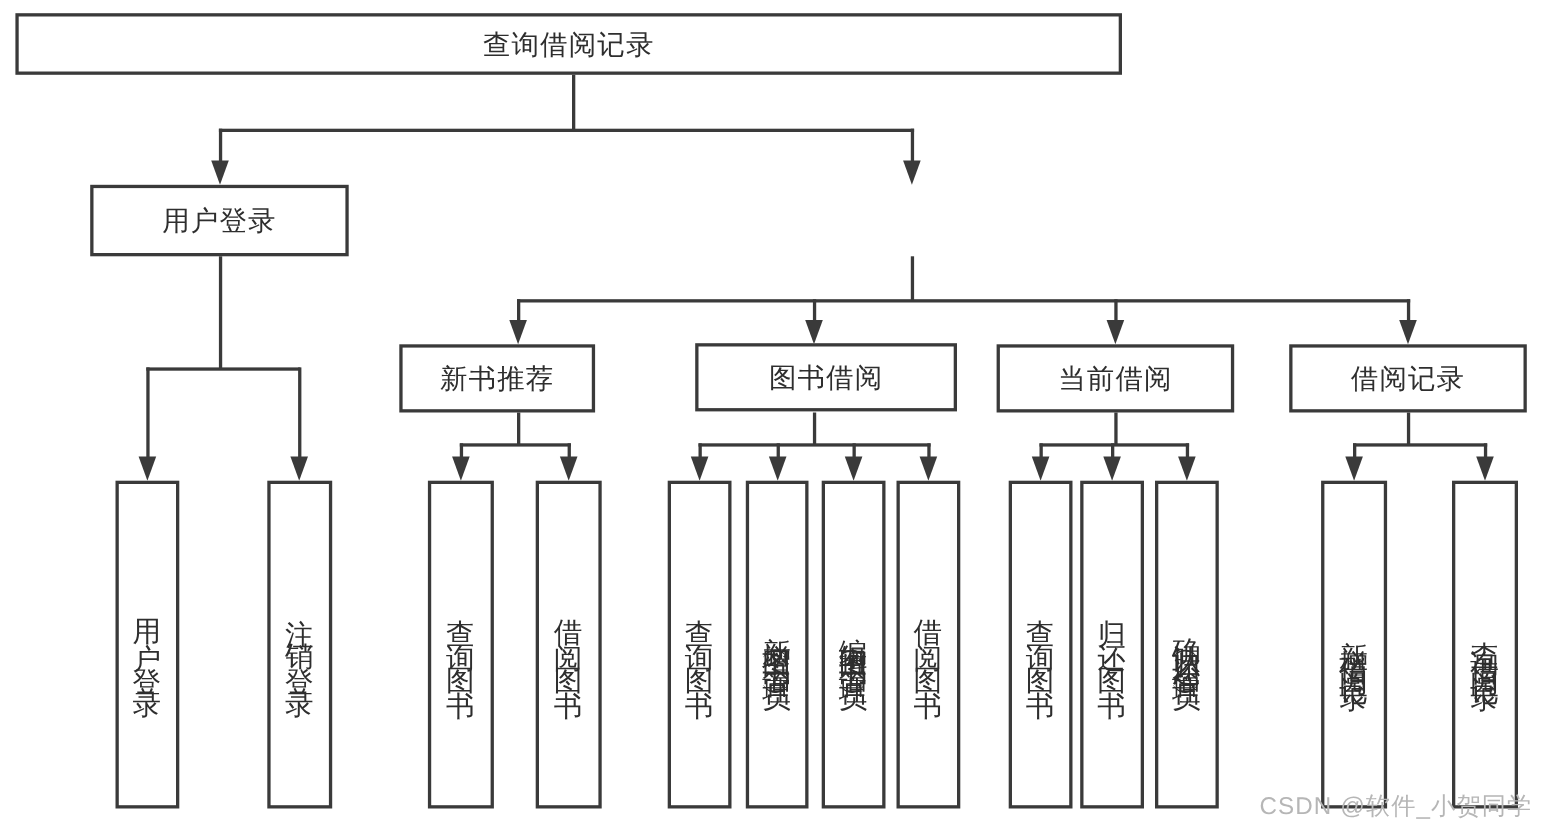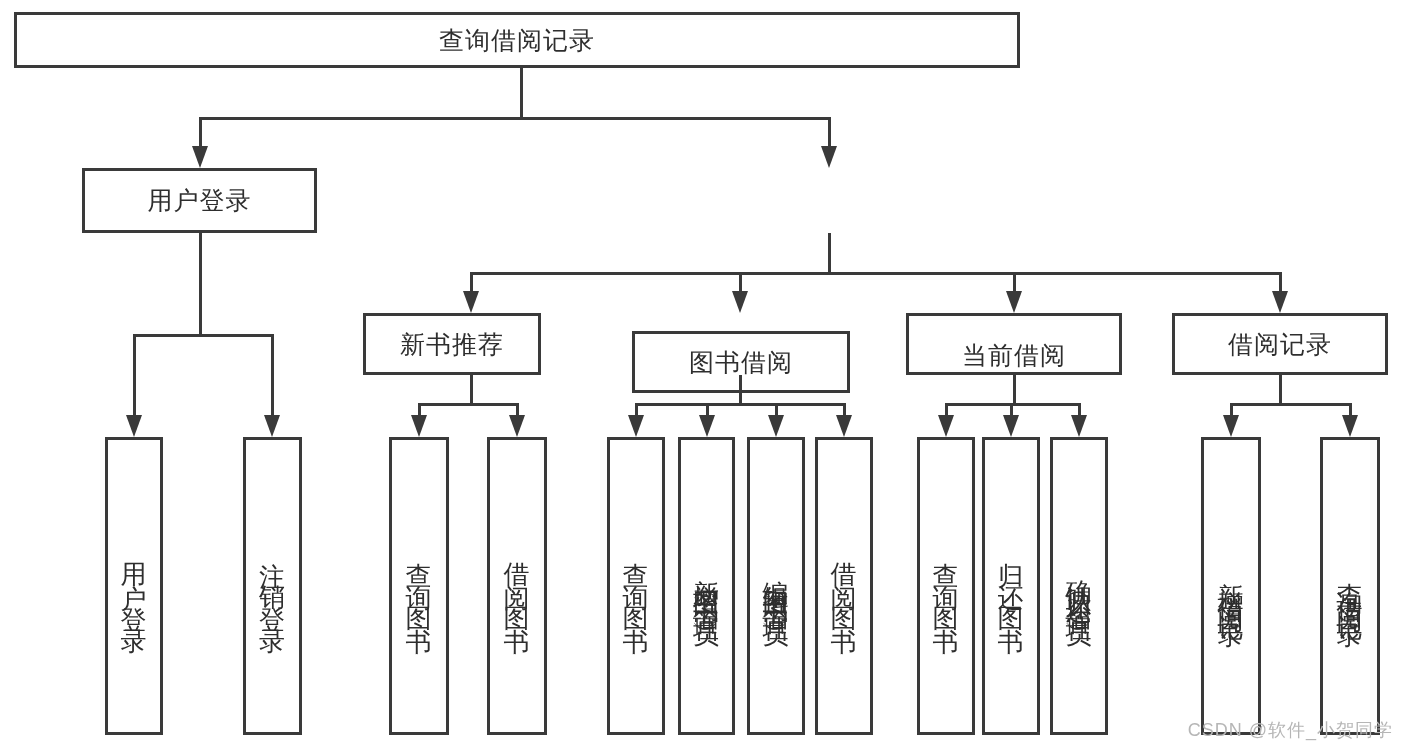--- a/index.html
+++ b/index.html
@@ -61,21 +61,21 @@
     position: absolute;
     width: 0; height: 0;
     border-left: 8px solid transparent;
     border-right: 8px solid transparent;
     border-top: 22px solid var(--line);
   }
   #watermark {
     position: absolute;
     top: 718px;
     right: 12px;
-    font-size: 18px;
+    font-size: 22px;
     color: var(--watermark);
     letter-spacing: 1px;
     white-space: nowrap;
   }
 </style>
 </head>
 <body>
 
 <div id="canvas">
 
@@ -108,24 +108,24 @@
   <div class="vline" style="left:739px; top:272px; height:20px;"></div>
   <div class="ahead" style="left:732px; top:291px;"></div>
   <div class="vline" style="left:1013px; top:272px; height:20px;"></div>
   <div class="ahead" style="left:1006px; top:291px;"></div>
   <div class="vline" style="left:1279px; top:272px; height:20px;"></div>
   <div class="ahead" style="left:1272px; top:291px;"></div>
 
   <div class="box" style="left:363px; top:313px; width:178px; height:62px;">
     <span>新书推荐</span>
   </div>
-  <div class="box" style="left:632px; top:331px; width:218px; height:62px;">
+  <div class="box" style="left:632px; top:312px; width:238px; height:62px;">
     <span>图书借阅</span>
   </div>
-  <div class="box" style="left:906px; top:313px; width:216px; height:62px;align-items:flex-end;">
+  <div class="box" style="left:906px; top:313px; width:216px; height:62px;">
     <span>当前借阅</span>
   </div>
   <div class="box" style="left:1172px; top:313px; width:216px; height:62px;">
     <span>借阅记录</span>
   </div>
 
   <div class="vline" style="left:470px; top:375px; height:30px;"></div>
   <div class="hline" style="left:418px; top:403px; width:101px;"></div>
   <div class="vline" style="left:418px; top:403px; height:14px;"></div>
   <div class="ahead" style="left:411px; top:415px;"></div>

